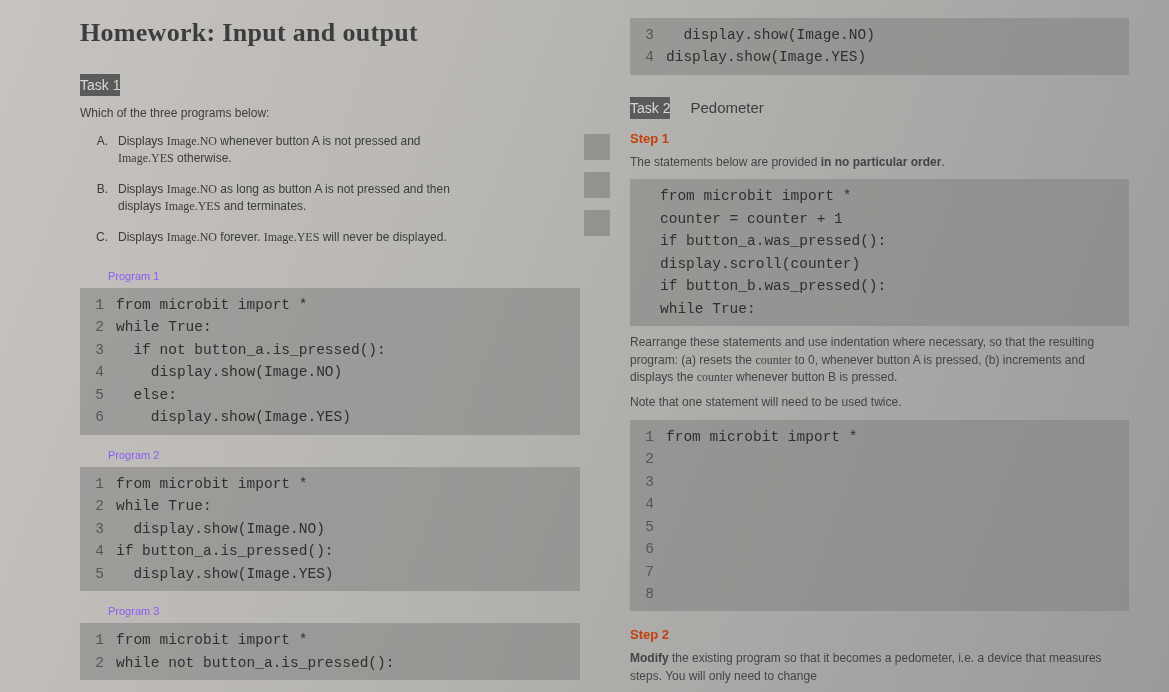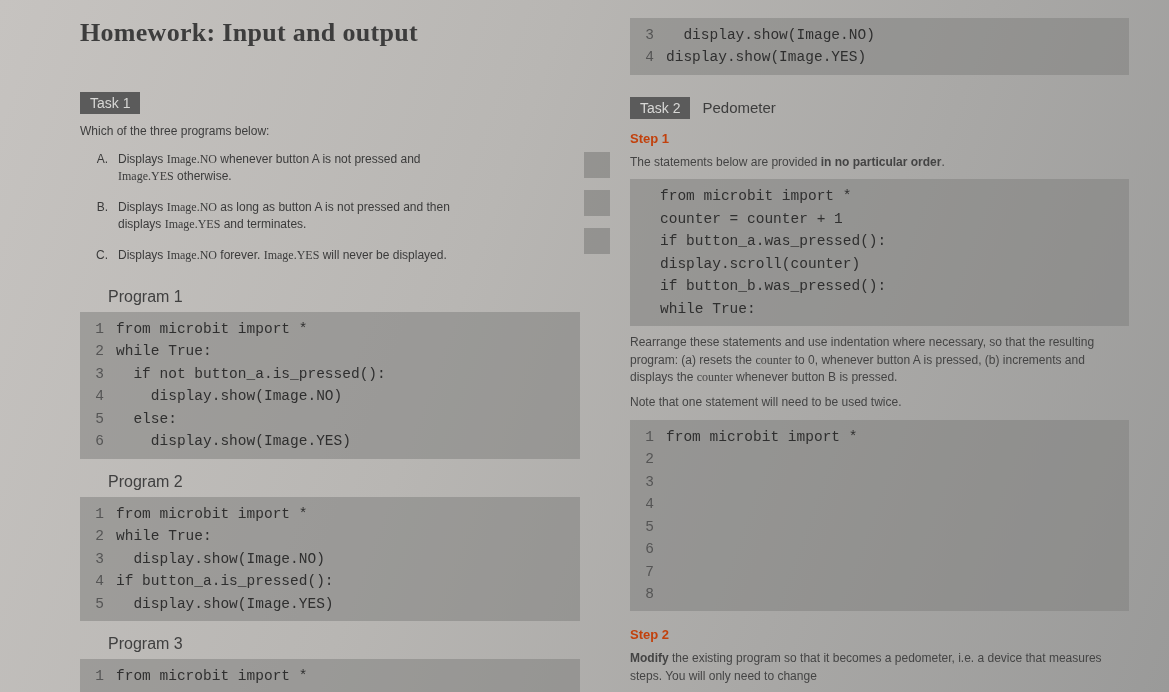--- a/index.html
+++ b/index.html
@@ -19,34 +19,34 @@
   }
   .col { flex: 1; min-width: 0; }
   .col-left { flex: 0 0 500px; }
   .col-right { flex: 1; }
 
   h1 {
     font-family: Georgia, "Times New Roman", serif;
     font-weight: 600;
     font-size: 26px;
     color: #3d3d3d;
-    margin-bottom: 44px;
+    margin-bottom: 26px;
     letter-spacing: 0.3px;
   }
 
   .task-badge {
     display: inline-block;
     background: #5b5b5b;
     color: #d8d8d6;
-    padding: 3px 10px;
+    padding: 3px 0;
     font-size: 14px;
     font-weight: 500;
     margin-bottom: 10px;
   }
-  .task-row { display:flex; align-items:center; gap:12px; margin-bottom:10px;}
+  .task-row { display:flex; align-items:center; gap:20px; margin-bottom:10px;}
   .task-subtitle { font-size: 15px; color:#3d3d3d; }
 
   .intro { font-size: 12px; color:#3d3d3d; margin-bottom: 10px; }
 
   .opts { position: relative; }
   .opt {
     display: flex;
     gap: 10px;
     padding: 3px 0 10px 14px;
     font-size: 12px;
@@ -63,22 +63,22 @@
     display: flex;
     flex-direction: column;
     gap: 12px;
   }
   .check-cell {
     width: 26px; height: 26px;
     background: rgba(120,120,118,0.55);
   }
 
   .prog-label {
-    font-size: 16px;
-    color:#404040;
+    font-size: 11px;
+    color:#8b5cf6;
     margin: 14px 0 6px 28px;
   }
   .step-label {
     font-size: 13px;
     font-weight: 700;
     color:#c2410c;
     margin: 12px 0 4px 0;
   }
   .note {
     font-size: 12px;

